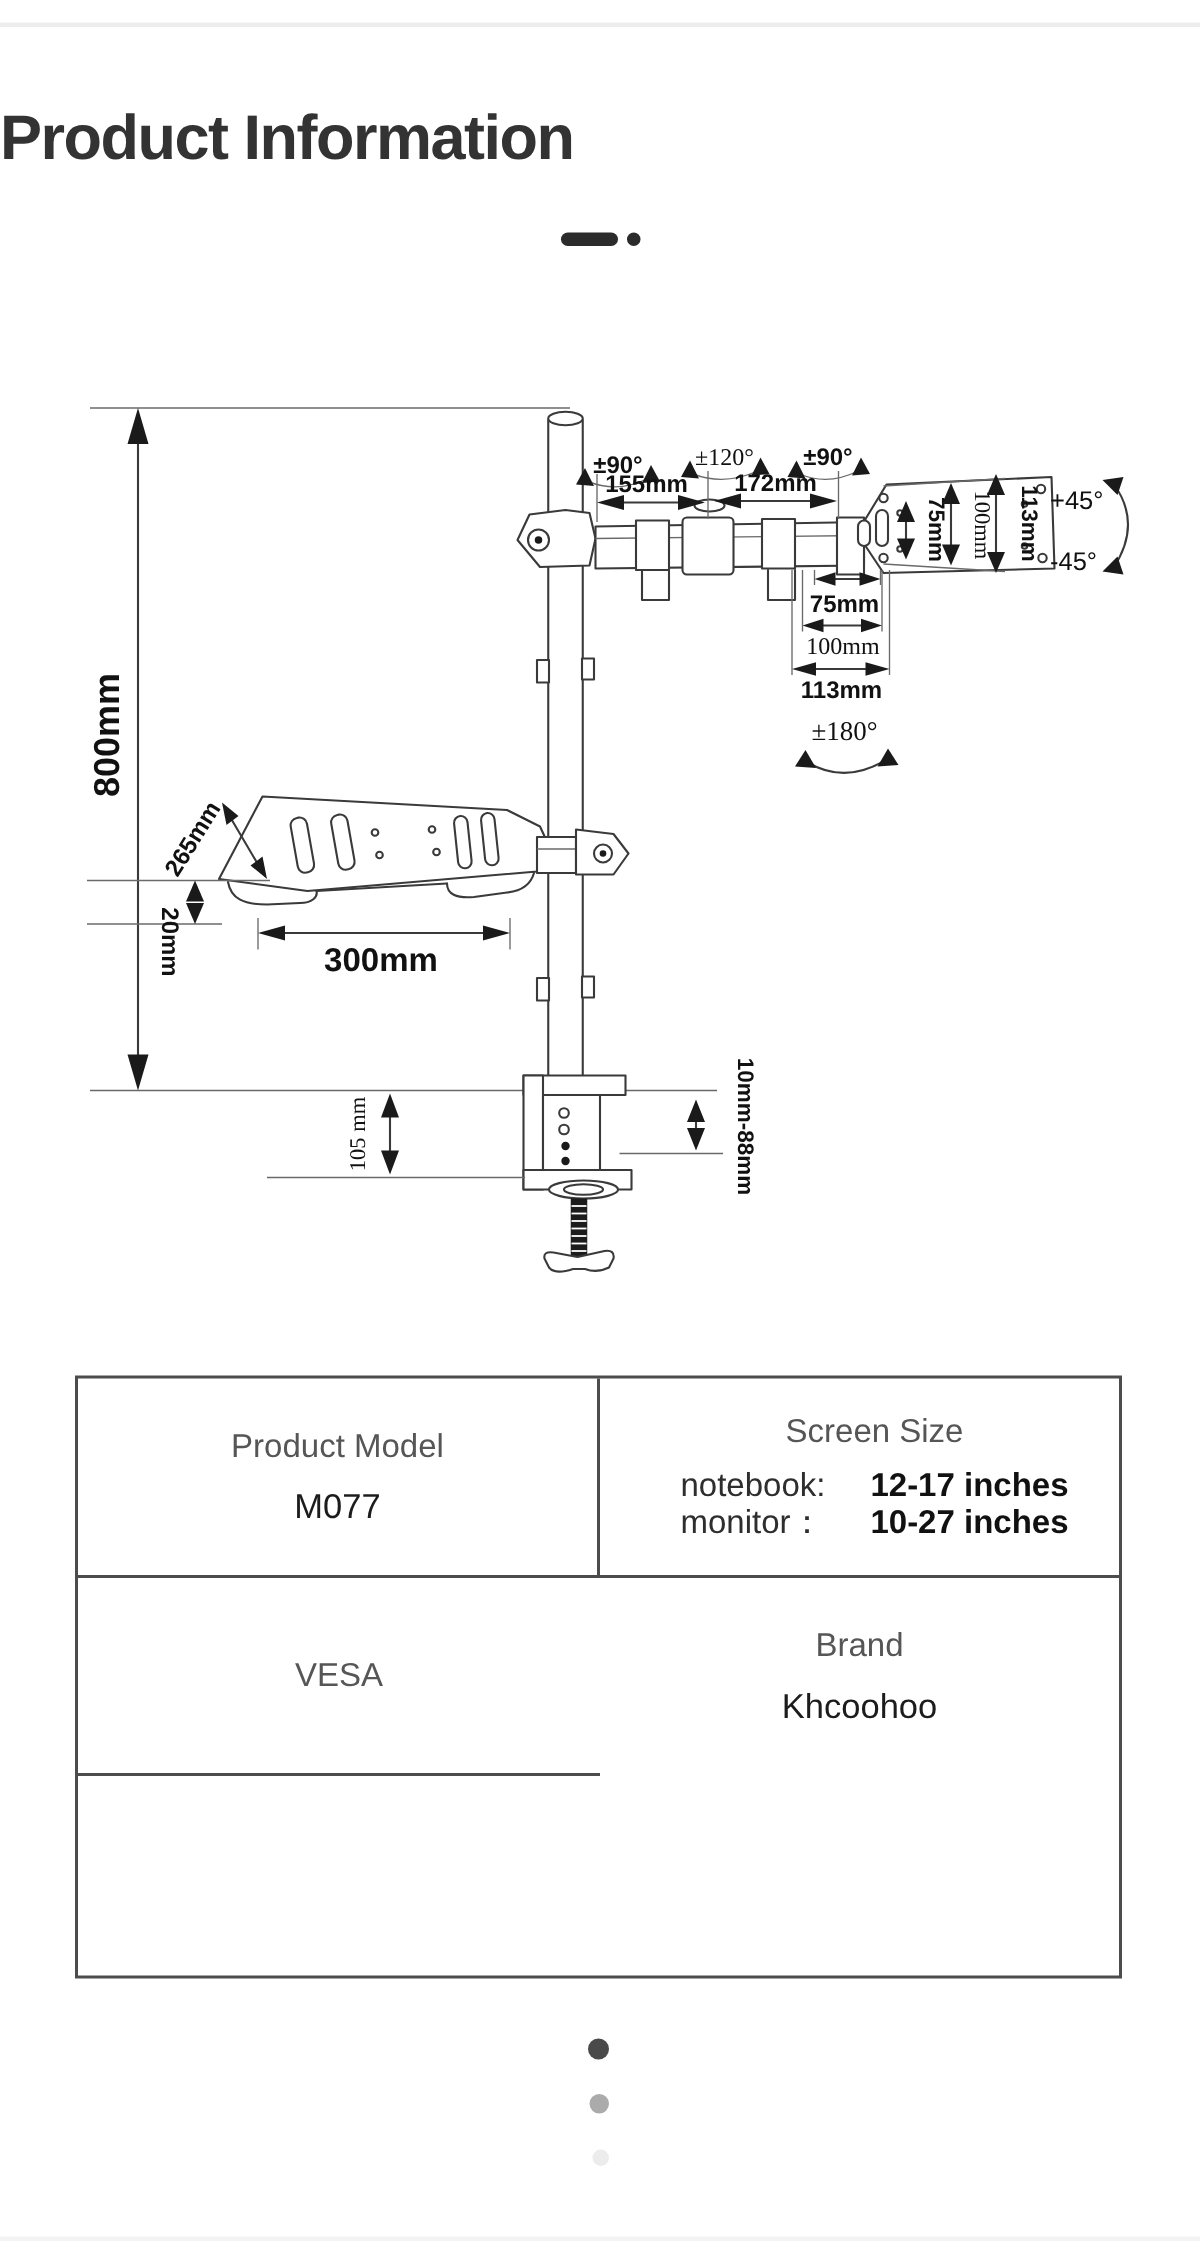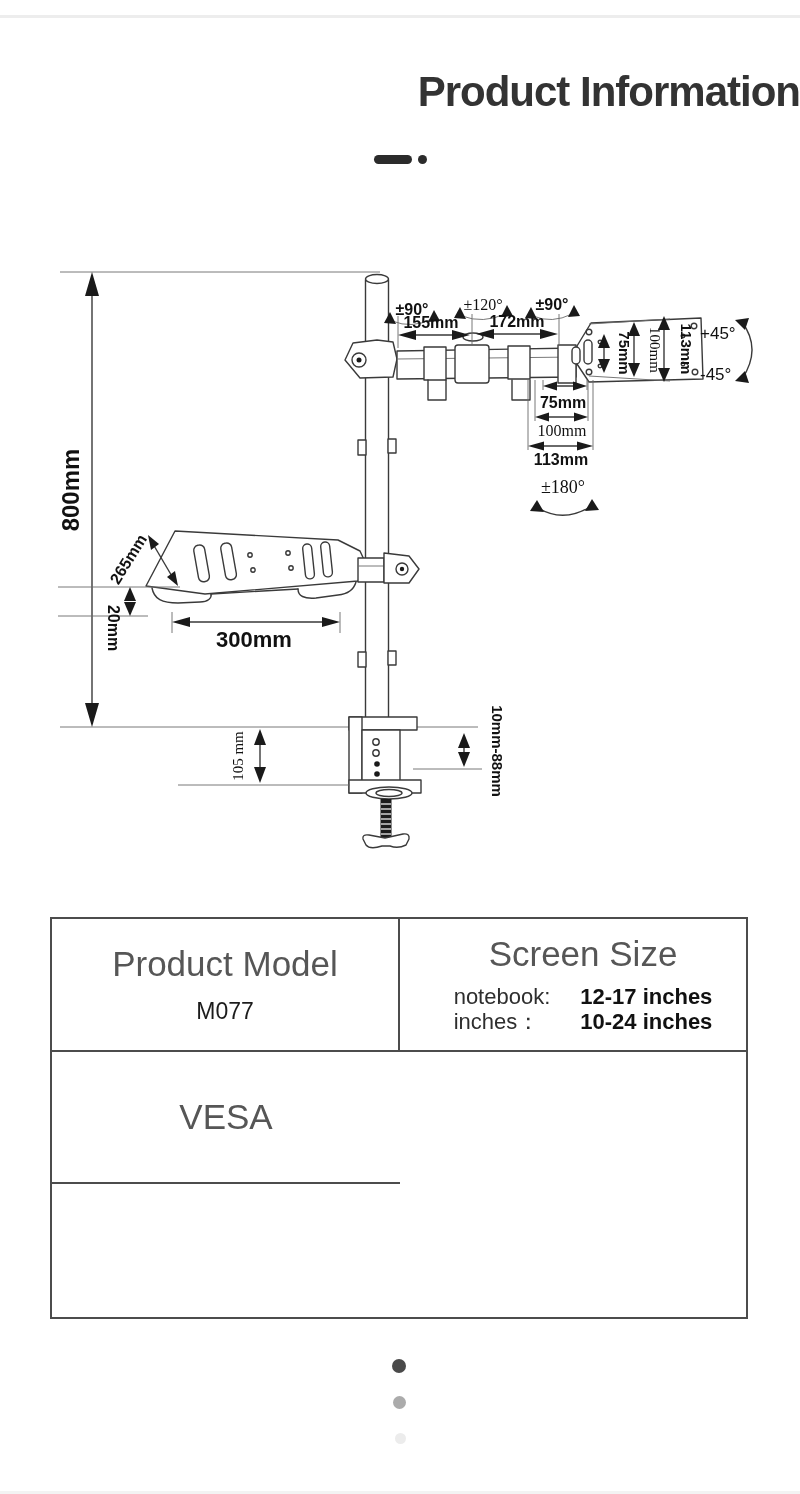--- a/index.html
+++ b/index.html
@@ -1,19 +1,19 @@
 <!DOCTYPE html>
 <html><head>
 <meta charset="utf-8">
 <style>
   html,body{margin:0;padding:0;background:#fff;}
   body{width:800px;height:1494px;position:relative;font-family:"Liberation Sans","DejaVu Sans",sans-serif;overflow:hidden;}
   .top-rule{position:absolute;left:0;top:15px;width:800px;height:3px;background:#ededed;}
   .bottom-rule{position:absolute;left:0;top:1491px;width:800px;height:3px;background:#f3f3f3;}
-  .page-title{position:absolute;left:0;top:68px;width:800px;text-align:right;
+  .page-title{position:absolute;left:0;top:68px;width:800px;text-align:left;
     font-size:42px;font-weight:bold;letter-spacing:-1px;color:#333;}
   .title-deco{position:absolute;left:0;top:155px;width:800px;display:flex;justify-content:center;align-items:center;gap:6px;}
   .deco-bar{width:38px;height:9px;border-radius:4.5px;background:#2b2b2b;}
   .deco-dot{width:9px;height:9px;border-radius:50%;background:#2b2b2b;}
 
   svg{position:absolute;left:0;top:250px;}
   .ln{fill:none;stroke:#3a3a3a;stroke-width:1.4;stroke-linejoin:round;stroke-linecap:round;}
   .thin{fill:none;stroke:#6a6a6a;stroke-width:0.9;}
   .fillw{fill:#fff;stroke:#3a3a3a;stroke-width:1.4;stroke-linejoin:round;}
   .arr{fill:#1a1a1a;stroke:none;}
@@ -24,21 +24,21 @@
   .sdim{font-family:"Liberation Serif","DejaVu Serif",serif;font-size:16px;fill:#111;}
   .sdimv{font-family:"Liberation Serif","DejaVu Serif",serif;font-size:15px;fill:#111;}
   .deg{font-family:"Liberation Sans","DejaVu Sans",sans-serif;font-size:17px;fill:#111;}
 
   .spec-table{position:absolute;left:50px;top:917px;width:698px;height:402px;
     border:2px solid #4c4c4c;box-sizing:border-box;display:grid;
     grid-template-columns:348px 1fr;grid-template-rows:1fr 1fr 1fr;}
   .cell{display:flex;flex-direction:column;align-items:center;justify-content:center;gap:14px;box-sizing:border-box;}
   .cell.bR{border-right:2px solid #4c4c4c;}
   .cell.bB{border-bottom:2px solid #4c4c4c;}
-  .cell-label{font-size:35px;color:#565656;font-weight:normal;}
+  .cell-label{font-size:22px;color:#565656;font-weight:normal;}
   .cell-value{font-size:23px;color:#1c1c1c;font-weight:normal;}
   .kv{display:grid;grid-template-columns:auto auto;column-gap:10px;row-gap:0;line-height:25px;}
   .kv .k{font-size:22px;color:#2e2e2e;text-align:left;}
   .kv .v{font-size:22px;color:#111;font-weight:bold;text-align:left;margin-left:20px;}
   .screen-cell{gap:10px;padding-left:20px;}
 
   .dots{position:absolute;left:0;top:0;width:0;height:0;}
   .dot{position:absolute;border-radius:50%;}
   .dot1{left:392px;top:1359px;width:14px;height:14px;background:#4a4a4a;}
   .dot2{left:393px;top:1396px;width:13px;height:13px;background:#ababab;}
@@ -266,26 +266,30 @@
 <div class="spec-table">
   <div class="cell bR bB">
     <div class="cell-label">Product Model</div>
     <div class="cell-value">M077</div>
   </div>
   <div class="cell bB screen-cell">
     <div class="cell-label">Screen Size</div>
     <div class="kv">
       <span class="k">notebook:</span>
       <span class="v">12-17 inches</span>
-      <span class="k">inches：</span>
-      <span class="v">10-24 inches</span>
+      <span class="k">monitor：</span>
+      <span class="v">10-27 inches</span>
     </div>
   </div>
   <div class="cell bB">
     <div class="cell-label">VESA</div>
+  </div>
+  <div class="cell">
+    <div class="cell-label">Brand</div>
+    <div class="cell-value">Khcoohoo</div>
   </div>
 </div>
 
 <div class="dots">
   <div class="dot dot1"></div>
   <div class="dot dot2"></div>
   <div class="dot dot3"></div>
 </div>
 
 <div class="bottom-rule"></div>

